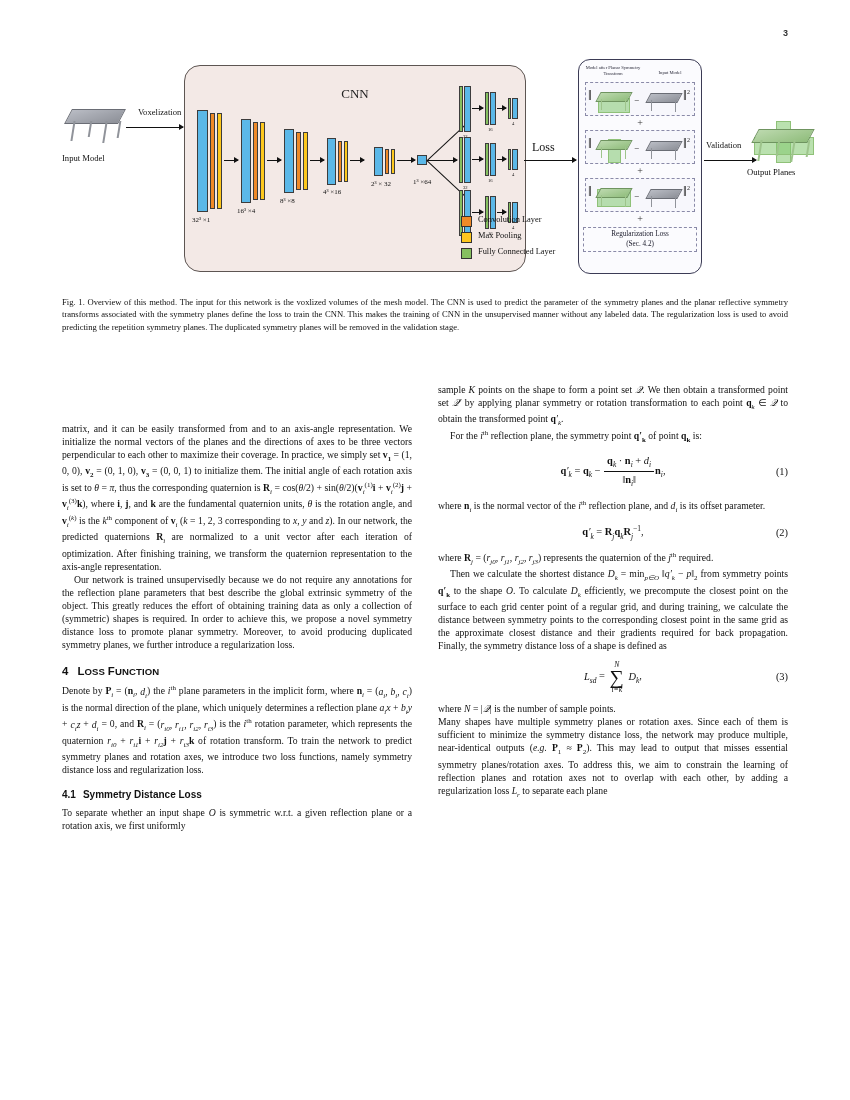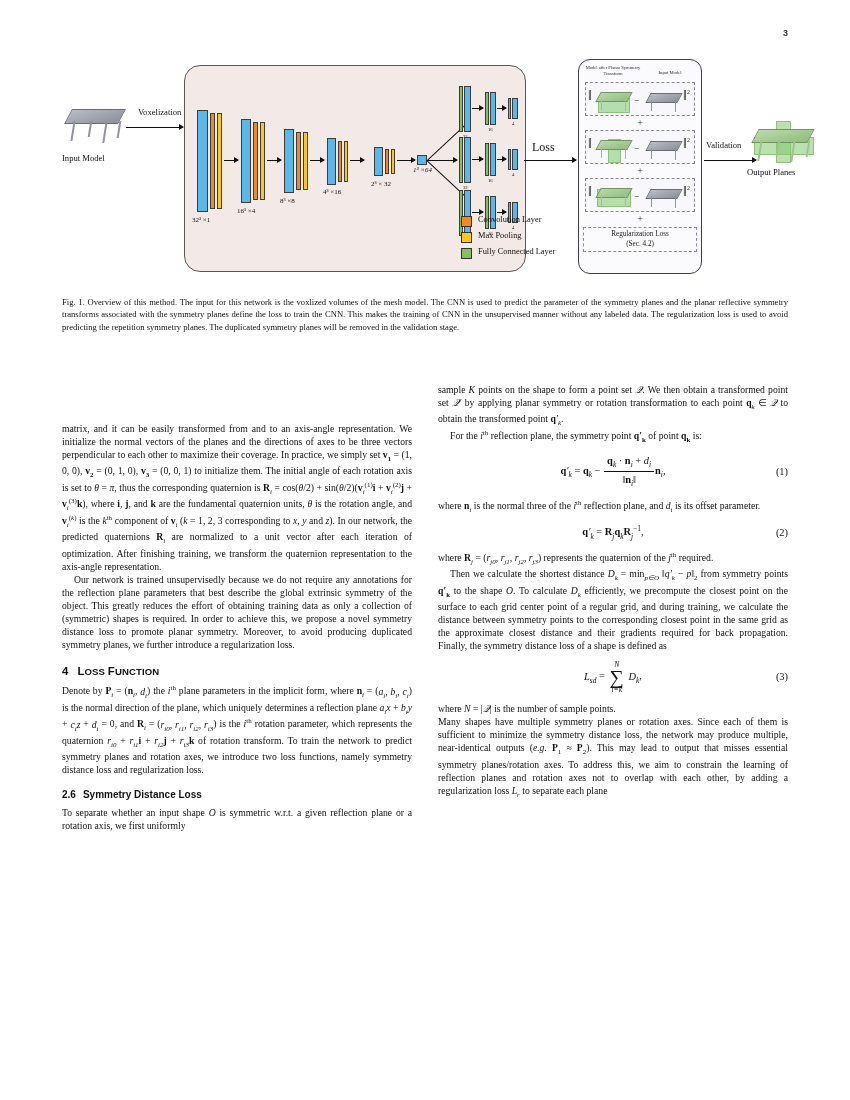--- a/index.html
+++ b/index.html
@@ -180,20 +180,21 @@
       <div class="leg" style="left:6px;  top:18px; width:1.6px; height:20px; transform:skewX(-9deg);"></div>
       <div class="leg" style="left:23px; top:18px; width:1.6px; height:16px; transform:skewX(-9deg);"></div>
       <div class="leg" style="left:38px; top:18px; width:1.6px; height:22px; transform:skewX(-9deg);"></div>
       <div class="leg" style="left:52px; top:18px; width:1.6px; height:17px; transform:skewX(-9deg);"></div>
     </div>
     <div class="fig-txt" style="left:0px; top:98px;">Input Model</div>
     <div class="fig-txt" style="left:76px; top:52px;">Voxelization</div>
     <div class="arrow" style="left:64px; top:72px; width:57px;"></div>
 
     <div class="cnn-panel">
+      <div class="cnn-title">CNN</div>
 
       <div class="bar c-blue" style="left:12px; top:44px; width:11px; height:102px;"></div>
       <div class="bar c-orange" style="left:25px; top:47px; width:5px;  height:96px;"></div>
       <div class="bar c-yellow" style="left:32px; top:47px; width:5px;  height:96px;"></div>
       <div class="lbl" style="left:7px; top:150px;">32³ ×1</div>
       <div class="arrow" style="left:39px; top:94px; width:14px;"></div>
 
       <div class="bar c-blue" style="left:56px; top:53px; width:10px; height:84px;"></div>
       <div class="bar c-orange" style="left:68px; top:56px; width:5px;  height:78px;"></div>
       <div class="bar c-yellow" style="left:75px; top:56px; width:5px;  height:78px;"></div>
@@ -212,21 +213,21 @@
       <div class="lbl" style="left:138px; top:122px;">4³ ×16</div>
       <div class="arrow" style="left:165px; top:94px; width:14px;"></div>
 
       <div class="bar c-blue" style="left:189px; top:81px; width:9px; height:29px;"></div>
       <div class="bar c-orange" style="left:200px; top:83px; width:4px; height:25px;"></div>
       <div class="bar c-yellow" style="left:206px; top:83px; width:4px; height:25px;"></div>
       <div class="lbl" style="left:186px; top:114px;">2³ × 32</div>
       <div class="arrow" style="left:212px; top:94px; width:18px;"></div>
 
       <div class="bar c-blue" style="left:232px; top:89px; width:10px; height:10px;"></div>
-      <div class="lbl" style="left:228px; top:100px;font-style:italic;">1³ ×64</div>
+      <div class="lbl" style="left:228px; top:112px;">1³ ×64</div>
 
       <div class="diag" style="left:242px; top:94px; width:56px; transform:rotate(-43deg);"></div>
       <div class="arrow" style="left:242px; top:94px; width:30px;"></div>
       <div class="diag" style="left:242px; top:94px; width:56px; transform:rotate(43deg);"></div>
 
       <div class="bar c-green" style="left:274px; top:20px; width:4px; height:46px;"></div>
       <div class="bar c-blue" style="left:279px; top:20px; width:7px; height:46px;"></div>
       <div class="lbl-sm" style="left:278px; top:68px;">32</div>
       <div class="arrow" style="left:287px; top:42px; width:11px;"></div>
       <div class="bar c-green" style="left:300px; top:26px; width:4px; height:33px;"></div>
@@ -408,21 +409,21 @@
       <span>and</span>
       <span class="mb">R</span><sub class="m">i</sub> = (<span class="m">r<sub>i0</sub>, r<sub>i1</sub>, r<sub>i2</sub>, r<sub>i3</sub></span>)
       <span>is the</span>
       <span class="m">i</span><sup class="up">th</sup>
       <span>rotation parameter, which represents the quaternion</span>
       <span class="m">r<sub>i0</sub></span> + <span class="m">r<sub>i1</sub></span><span class="mb">i</span> + <span class="m">r<sub>i2</sub></span><span class="mb">j</span> + <span class="m">r<sub>i3</sub></span><span class="mb">k</span>
       <span>of rotation transform. To train the network to predict symmetry planes and rotation axes, we introduce two loss functions, namely symmetry distance loss and regularization loss.</span>
     </p>
 
     <h3 class="subsec">
-      <span class="num">2.6</span><span>Symmetry Distance Loss</span>
+      <span class="num">4.1</span><span>Symmetry Distance Loss</span>
     </h3>
 
     <p class="noindent">
       <span>To separate whether an input shape</span>
       <span class="m">O</span>
       <span>is symmetric w.r.t. a given reflection plane or a rotation axis, we first uniformly</span>
     </p>
   </div>
 
   <div class="col col-right">
@@ -455,21 +456,21 @@
       <span class="frac">
         <span class="num"><span class="mb">q</span><sub class="m">k</sub> · <span class="mb">n</span><sub class="m">i</sub> + <span class="m">d<sub>i</sub></span></span>
         <span class="den">‖<span class="mb">n</span><sub class="m">i</sub>‖</span>
       </span><span class="mb">n</span><sub class="m">i</sub>,
       <span class="tag">(1)</span>
     </div>
 
     <p class="noindent">
       <span>where</span>
       <span class="mb">n</span><sub class="m">i</sub>
-      <span>is the normal three of the</span>
+      <span>is the normal vector of the</span>
       <span class="m">i</span><sup class="up">th</sup>
       <span>reflection plane, and</span>
       <span class="m">d<sub>i</sub></span>
       <span>is its offset parameter.</span>
     </p>
 
 
     <div class="eq">
       <span class="mb">q</span><span class="m">′</span><sub class="m">k</sub> = <span class="mb">R</span><sub class="m">j</sub><span class="mb">q</span><sub class="m">k</sub><span class="mb">R</span><sub class="m">j</sub><sup class="up">−1</sup>,
       <span class="tag">(2)</span>

